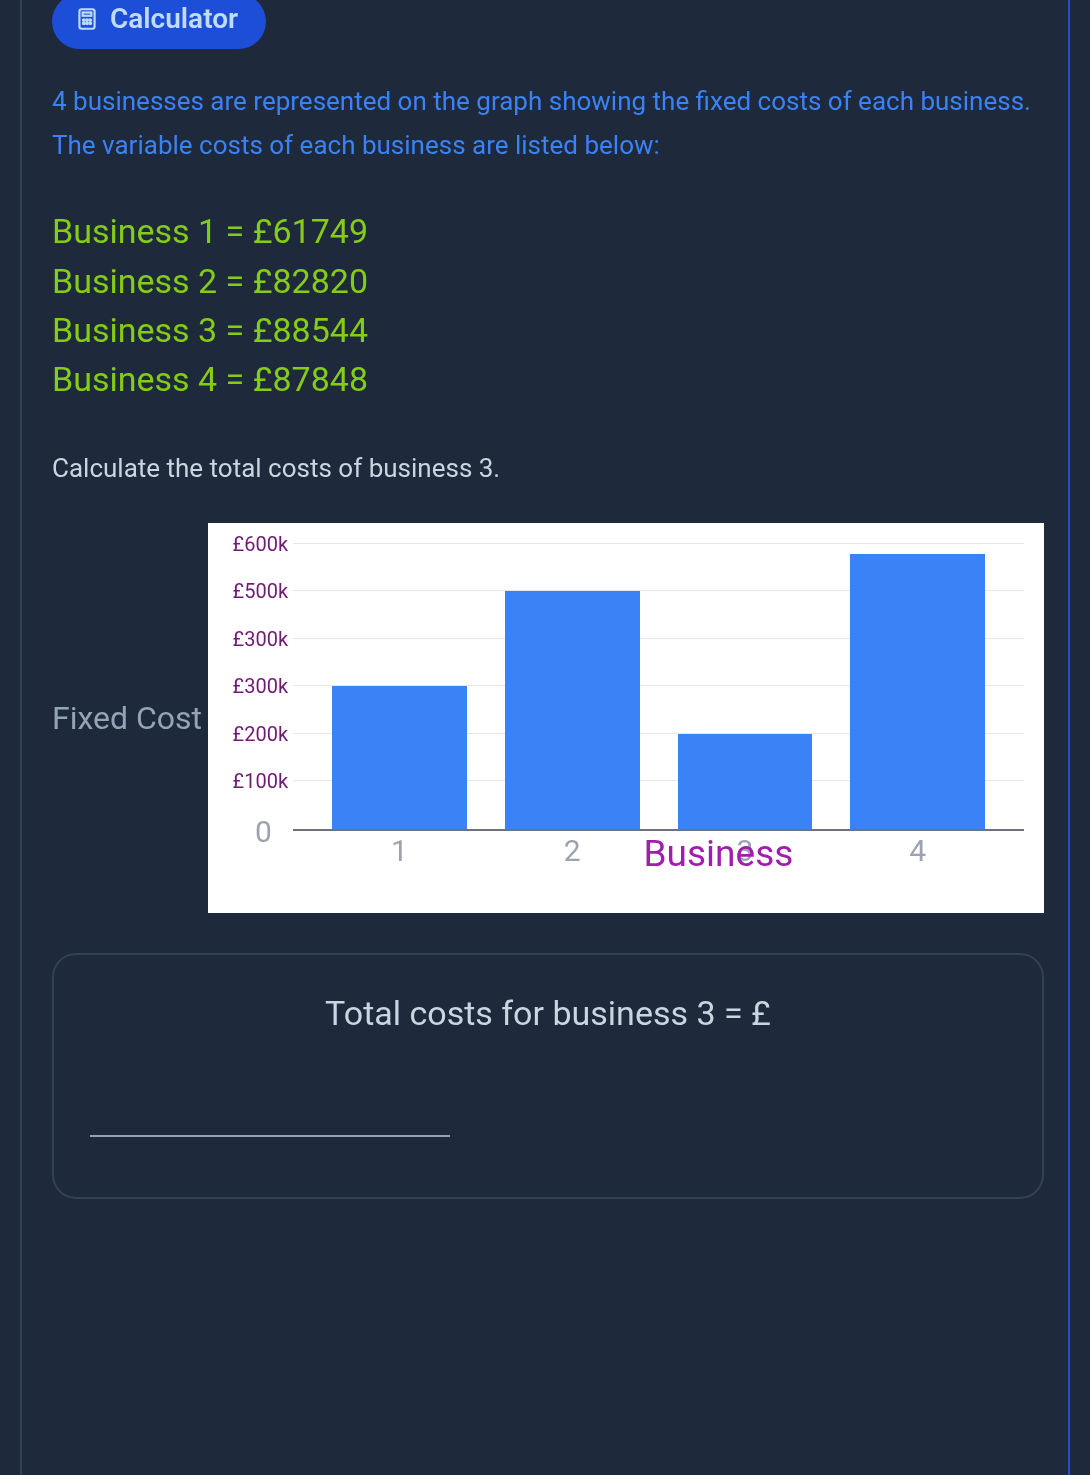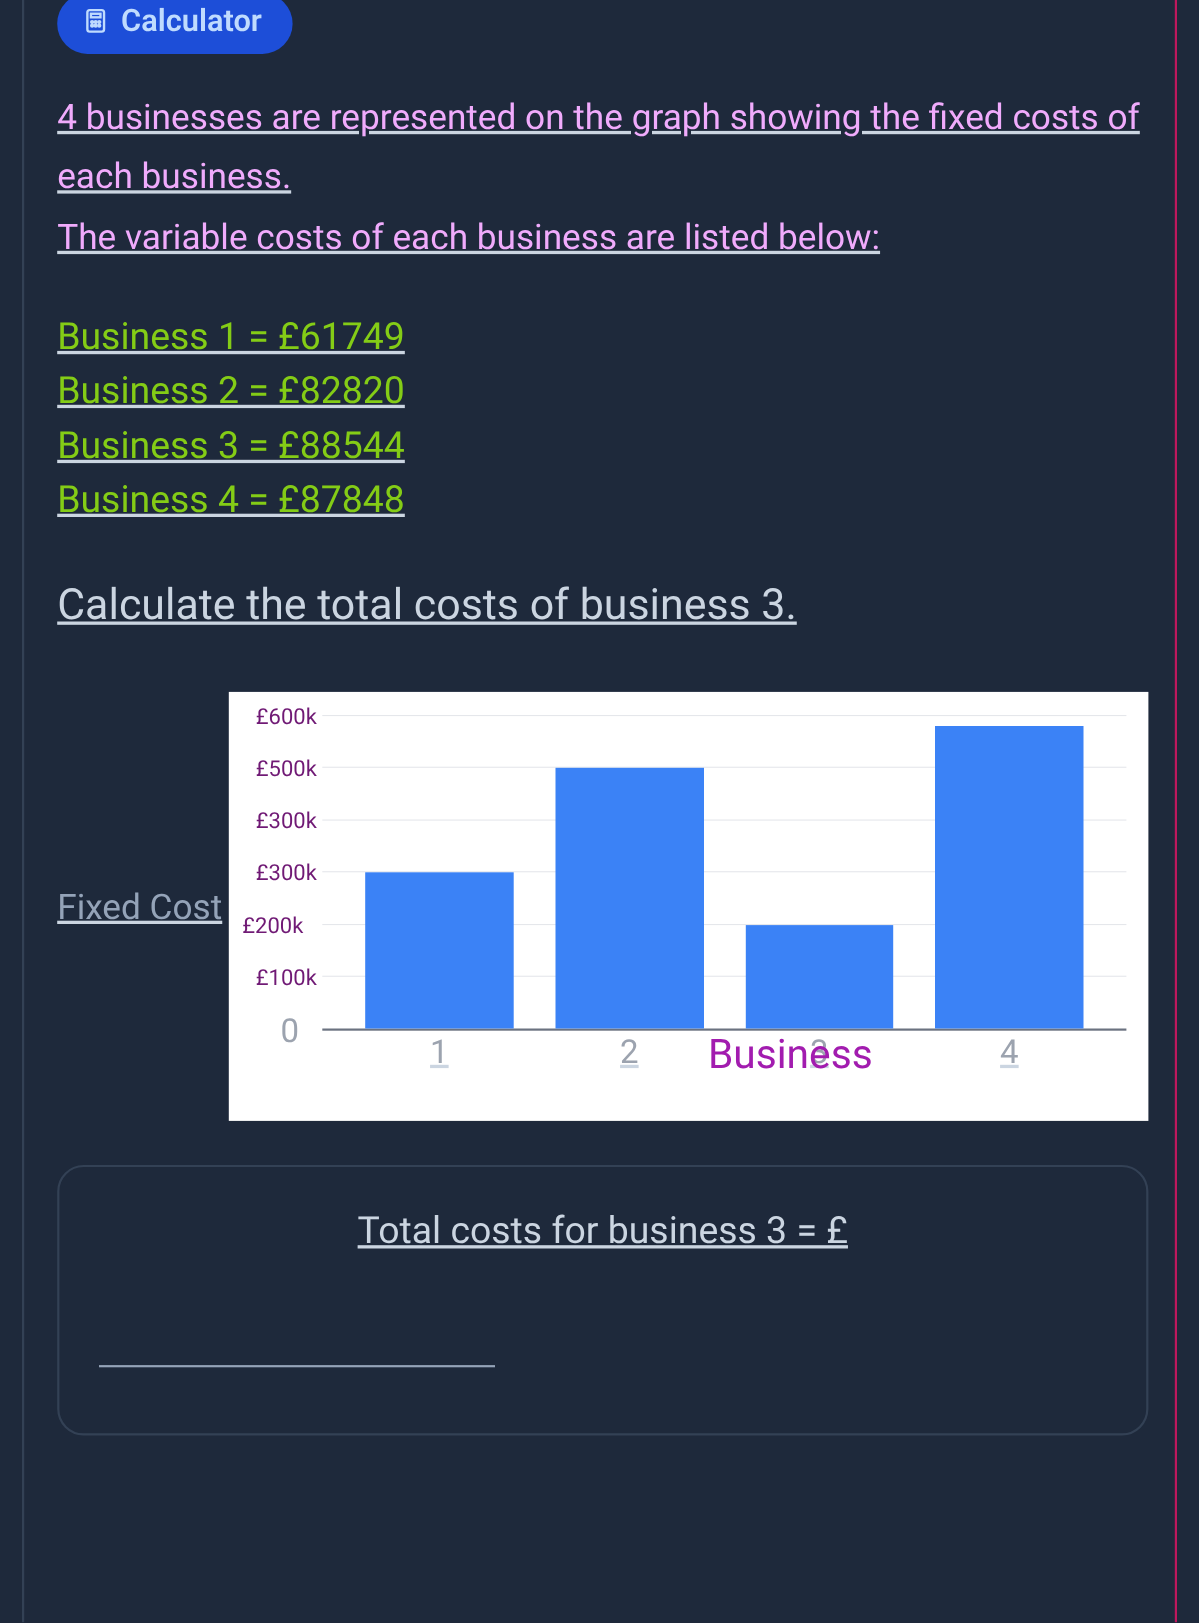--- a/index.html
+++ b/index.html
@@ -6,56 +6,55 @@
   body {
     background: #1e293b;
     color: #cbd5e1;
     font-family: -apple-system, BlinkMacSystemFont, "Segoe UI", Roboto, sans-serif;
     width: 1090px;
     height: 1475px;
     overflow: hidden;
   }
   .outer {
     border-left: 2px solid #334155;
-    border-right: 2px solid #be185d;
+    border-right: 2px solid #1d4ed8;
     margin: 0 20px;
     padding: 0 24px 40px 30px;
     height: 100%;
-    text-decoration: underline;
   }
   .calc-pill {
     display: inline-flex;
     align-items: center;
     gap: 10px;
     background: #1d4ed8;
     color: #bfdbfe;
     font-weight: 600;
     font-size: 28px;
     padding: 8px 28px 14px 22px;
     border-radius: 999px;
     margin-bottom: 30px;
     margin-top: -6px;
   }
   .calc-pill svg { width: 26px; height: 26px; flex: none; }
   .intro {
-    font-size: 32px;
+    font-size: 26px;
     line-height: 1.7;
-    color: #f0abfc;
+    color: #3b82f6;
     margin-bottom: 40px;
   }
   .vc-list {
     font-size: 34px;
     line-height: 1.45;
     color: #84cc16;
     margin-bottom: 48px;
   }
   .prompt {
-    font-size: 39px;
+    font-size: 26px;
     color: #cbd5e1;
-    margin-bottom: 56px;
+    margin-bottom: 40px;
   }
   .chart-wrap {
     display: flex;
     align-items: center;
     gap: 0;
     margin-bottom: 40px;
   }
   .ylabel-outer {
     font-size: 32px;
     color: #94a3b8;
@@ -194,21 +193,21 @@
 
   <div class="chart-wrap">
     <div class="ylabel-outer">Fixed Cost</div>
     <div class="chart-box">
       <div class="plot" id="plot">
         <span class="zero-label">0</span>
         <div class="xlabel">Business</div>
       <div class="grid-line" style="bottom: 16.129%;"></div>
           <div class="tick-label" style="bottom: 16.129%; transform: translateY(50%);">£100k</div>
           <div class="grid-line" style="bottom: 32.2581%;"></div>
-          <div class="tick-label" style="bottom: 32.2581%; transform: translateY(50%); text-align: center;">£200k</div>
+          <div class="tick-label" style="bottom: 32.2581%; transform: translateY(50%);">£200k</div>
           <div class="grid-line" style="bottom: 48.3871%;"></div>
           <div class="tick-label" style="bottom: 48.3871%; transform: translateY(50%);">£300k</div>
           <div class="grid-line" style="bottom: 64.5161%;"></div>
           <div class="tick-label" style="bottom: 64.5161%; transform: translateY(50%);">£300k</div>
           <div class="grid-line" style="bottom: 80.6452%;"></div>
           <div class="tick-label" style="bottom: 80.6452%; transform: translateY(50%);">£500k</div>
           <div class="grid-line" style="bottom: 96.7742%;"></div>
           <div class="tick-label" style="bottom: 96.7742%; transform: translateY(50%);">£600k</div>
           <div class="bars">
             <div class="bar-slot">

